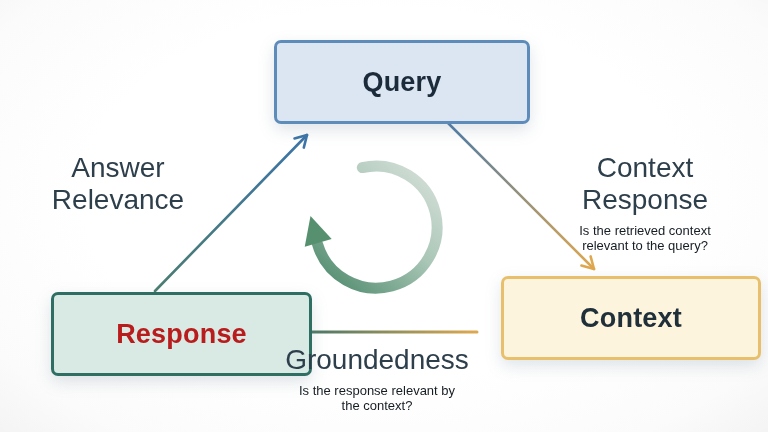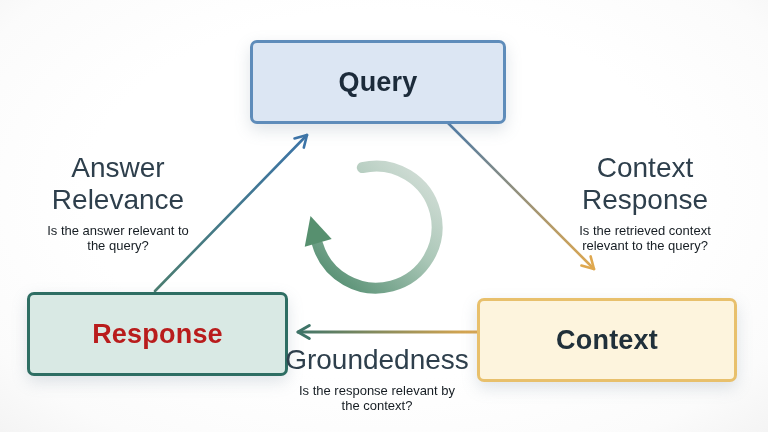--- a/index.html
+++ b/index.html
@@ -21,40 +21,41 @@
     width: 768px; height: 432px;
     pointer-events: none;
   }
   .node {
     position: absolute;
     display: flex;
     align-items: center;
     justify-content: center;
     border-radius: 7px;
     box-shadow: 0 6px 16px rgba(110, 130, 150, 0.22);
+    margin-left: 24px;
   }
   .node span {
     font-size: 27px;
     font-weight: 700;
     letter-spacing: 0.2px;
   }
   .node-query {
     left: 250px; top: 40px; width: 250px; height: 78px;
     background: #dce6f3;
     border: 3px solid #5e8cba;
     color: #1c2b3a;
   }
   .node-response {
     left: 27px; top: 292px; width: 255px; height: 78px;
     background: #d9e9e4;
     border: 3px solid #2e6e63;
     color: #b91c1c;
   }
   .node-context {
-    left: 477px; top: 298px; width: 254px; height: 78px;
+    left: 477px; top: 276px; width: 254px; height: 78px;
     background: #fdf4dd;
     border: 3px solid #e8c06c;
     color: #20303a;
   }
   .edge-label {
     position: absolute;
     width: 220px;
     text-align: center;
   }
   .edge-label-answer   { left: 8px;   top: 152px; }
@@ -128,21 +129,20 @@
   <div class="node node-response">
     <span>Response</span>
   </div>
 
   <div class="node node-context">
     <span>Context</span>
   </div>
 
   <div class="edge-label edge-label-answer">
     <div class="edge-title">Answer Relevance</div>
-    <div class="edge-desc">Is the answer relevant to the query?</div>
   </div>
 
   <div class="edge-label edge-label-context">
     <div class="edge-title">Context Response</div>
     <div class="edge-desc">Is the retrieved context relevant to the query?</div>
   </div>
 
   <div class="edge-label edge-label-ground">
     <div class="edge-title">Groundedness</div>
     <div class="edge-desc">Is the response relevant by the context?</div>

